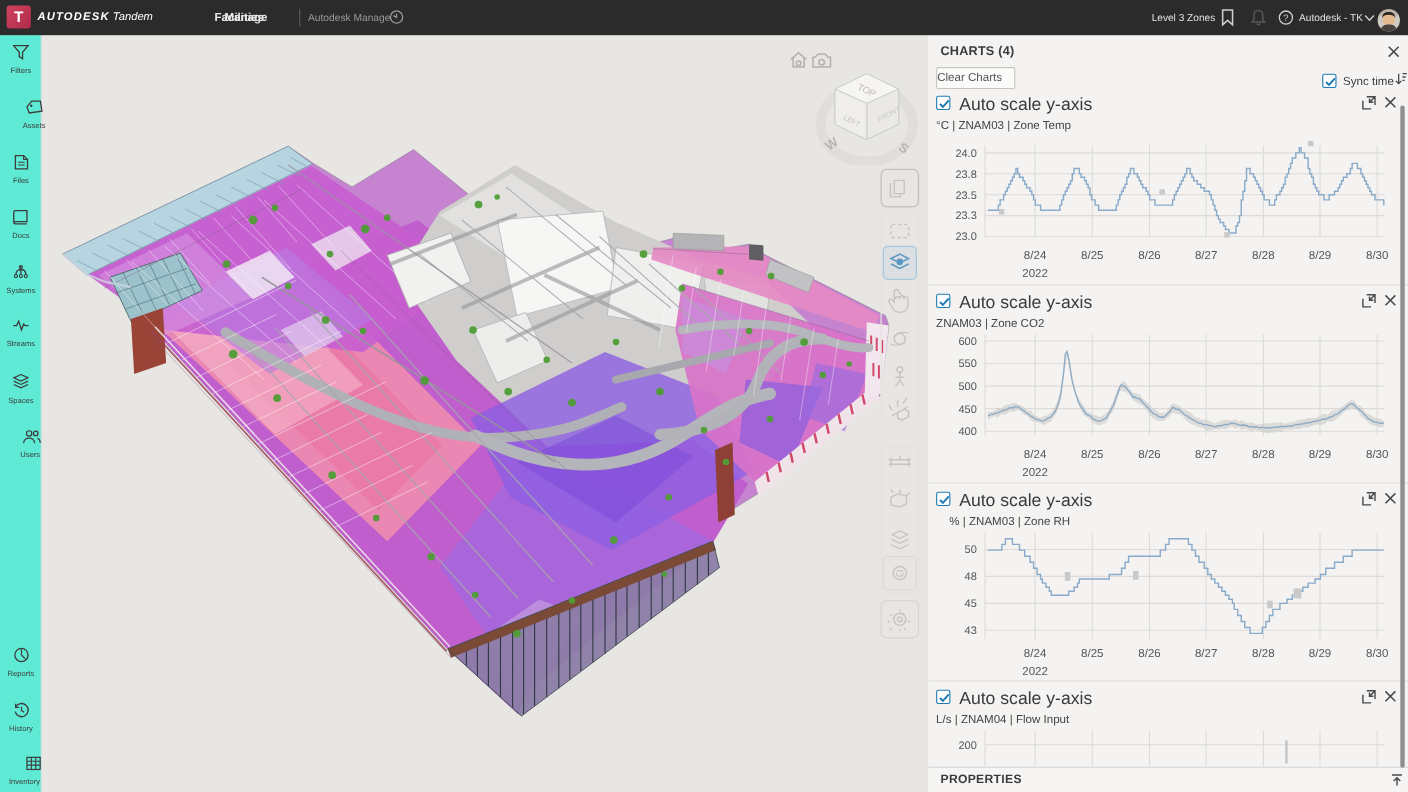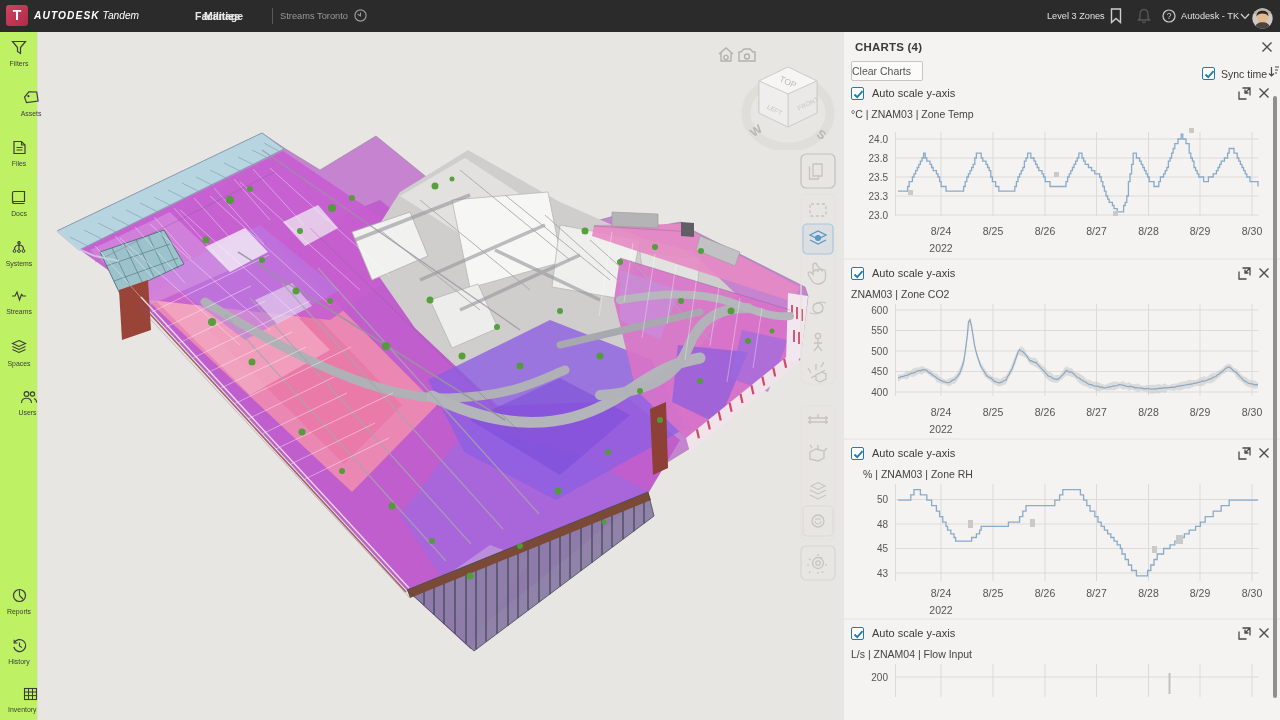--- a/index.html
+++ b/index.html
@@ -5,42 +5,42 @@
   * { margin:0; padding:0; box-sizing:border-box; }
   html,body { width:1280px; height:720px; overflow:hidden; font-family:"Liberation Sans", sans-serif; }
   .topbar { position:absolute; left:0; top:0; width:1280px; height:32px; background:#2b2b2b; z-index:30; }
   .logo { position:absolute; left:6px; top:5px; width:22px; height:21px; border-radius:3px; background:linear-gradient(135deg,#cf4460,#b02a48); color:#fff; font-weight:bold; font-size:14px; text-align:center; line-height:21px; }
   .brand { position:absolute; left:34px; top:10px; color:#fff; font-size:10.2px;font-style:italic; }
   .brand b { font-weight:bold; letter-spacing:1.1px; }
   .menu { position:absolute; top:10px; color:#e8e8e8; font-size:10.5px; font-weight:bold; }
   .sep { position:absolute; left:272px; top:8px; width:1px; height:16px; background:#5a5a5a; }
   .fac { position:absolute; left:280px; top:11px; color:#9a9a9a; font-size:9.3px; }
   .tright { position:absolute; top:0; height:32px; color:#e0e0e0; font-size:9.2px; }
-  .sidebar { position:absolute; left:0; top:32px; width:38px; height:688px; background:#bef264; border-right:1px solid #dedede; z-index:20; }
+  .sidebar { position:absolute; left:0; top:32px; width:38px; height:688px; background:#5eead4; border-right:1px solid #dedede; z-index:20; }
   .sitem { position:absolute; left:0; width:38px; text-align:center; color:#3c3c3c; }
   .sitem .lbl { font-size:7.5px; color:#3c3c3c; margin-top:0px; display:block; transform:scale(.92); }
   .viewer { position:absolute; left:38px; top:32px; width:806px; height:688px; background:#e8e6e3; overflow:hidden; }
   .panel { position:absolute; left:844px; top:32px; width:440px; height:688px; background:#f4f3f1; z-index:10; }
   .ckb { position:absolute; width:13px; height:13px; background:#fff; border:1.5px solid #1f7ab5; border-radius:2px; }
   .ckb svg { position:absolute; left:0px; top:1px; }
-  .albl { position:absolute; font-size:11px; color:#3a3a3a; }
+  .albl { position:absolute; font-size:16px; color:#3a3a3a; }
   .ctitle { position:absolute; font-size:10.5px; color:#444; }
   .props { position:absolute; left:0; top:665px; width:436px; height:23px; background:#f6f5f4; border-top:1px solid #d8d8d8; }
   .props b { position:absolute; left:11px; top:5px; font-size:11px; color:#3a3a3a; letter-spacing:.3px; }
 </style>
 </head>
 <body>
 
 <div class="topbar">
   <div class="logo">T</div>
   <div class="brand"><b>AUTODESK</b>&nbsp;Tandem</div>
   <div class="menu" style="left:152px;margin-left:43px;">Facilities</div>
   <div class="menu" style="left:204px;">Manage</div>
   <div class="sep"></div>
-  <div class="fac">Streams Toronto</div>
+  <div class="fac">Autodesk Manage</div>
   <svg style="position:absolute;left:354px;top:9px;" width="13" height="13" viewBox="0 0 13 13">
       <circle cx="6.5" cy="6.5" r="5.6" fill="none" stroke="#9a9a9a" stroke-width="1.2"></circle>
       <path d="M6.5 3.4 V6.8 L3.6 5.2" stroke="#9a9a9a" stroke-width="1.1" fill="none"></path>
     </svg>
   <div class="tright" style="left:1047px; top:11px;">Level 3 Zones</div>
   <svg style="position:absolute;left:1110px;top:8px;" width="12" height="16" viewBox="0 0 12 16">
       <path d="M1.5 1 H10.5 V14.5 L6 10.5 L1.5 14.5 Z" fill="none" stroke="#cfcfcf" stroke-width="1.4"></path>
     </svg>
   <svg style="position:absolute;left:1137px;top:8px;" width="14" height="16" viewBox="0 0 14 16">
       <path d="M7 1.5 C4.2 1.5 3 3.6 3 6 V10 L1.5 12 H12.5 L11 10 V6 C11 3.6 9.8 1.5 7 1.5 Z" fill="none" stroke="#595959" stroke-width="1.3"></path>
@@ -430,14 +430,20 @@
       </svg>
     </div>
 <div class="albl" style="left:28px; top:595px;">Auto scale y-axis</div>
 <svg style="position:absolute; left:393px; top:594px;" width="15" height="15" viewBox="0 0 15 15">
       <path d="M5.5 2 H13 V9.5 M2 5.5 V13 H9.5 M13 2 L8 7 M8 3.5 V7 H11.5" fill="none" stroke="#4a4a4a" stroke-width="1.3"></path>
     </svg>
 <svg style="position:absolute; left:413px; top:594px;" width="14" height="14" viewBox="0 0 14 14">
       <path d="M2.5 2.5 L11.5 11.5 M11.5 2.5 L2.5 11.5" stroke="#4a4a4a" stroke-width="1.4" fill="none"></path>
     </svg>
 <div class="ctitle" style="left:7px; top:616px;">L/s | ZNAM04 | Flow Input</div>
+<div class="props">
+      <b>PROPERTIES</b>
+      <svg style="position:absolute;left:419px;top:4px;" width="14" height="14" viewBox="0 0 14 14">
+        <path d="M2.5 2.5 H11.5 M7 12 V5 M4 8 L7 5 L10 8" stroke="#4a4a4a" stroke-width="1.3" fill="none"></path>
+      </svg>
+    </div>
 <div style="position:absolute;left:428.5px;top:64px;width:4px;height:602px;background:#8f8f8f;border-radius:2px;"></div>
 </div>
 
 </body></html>

